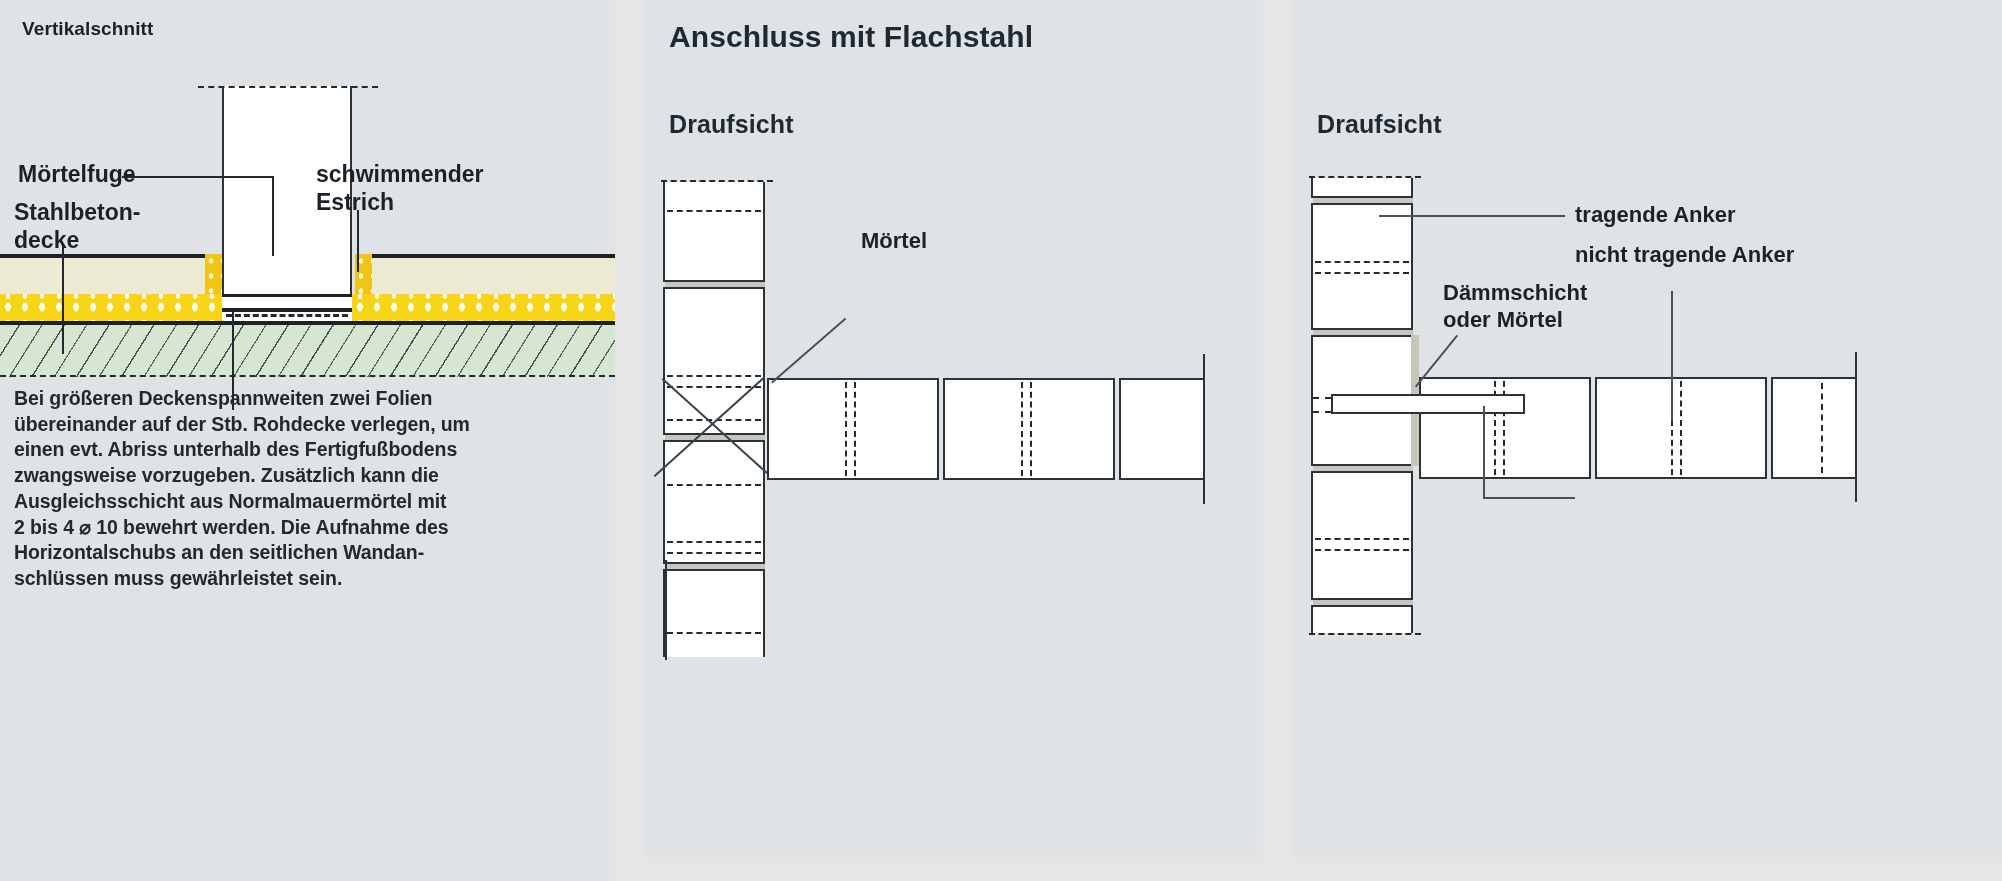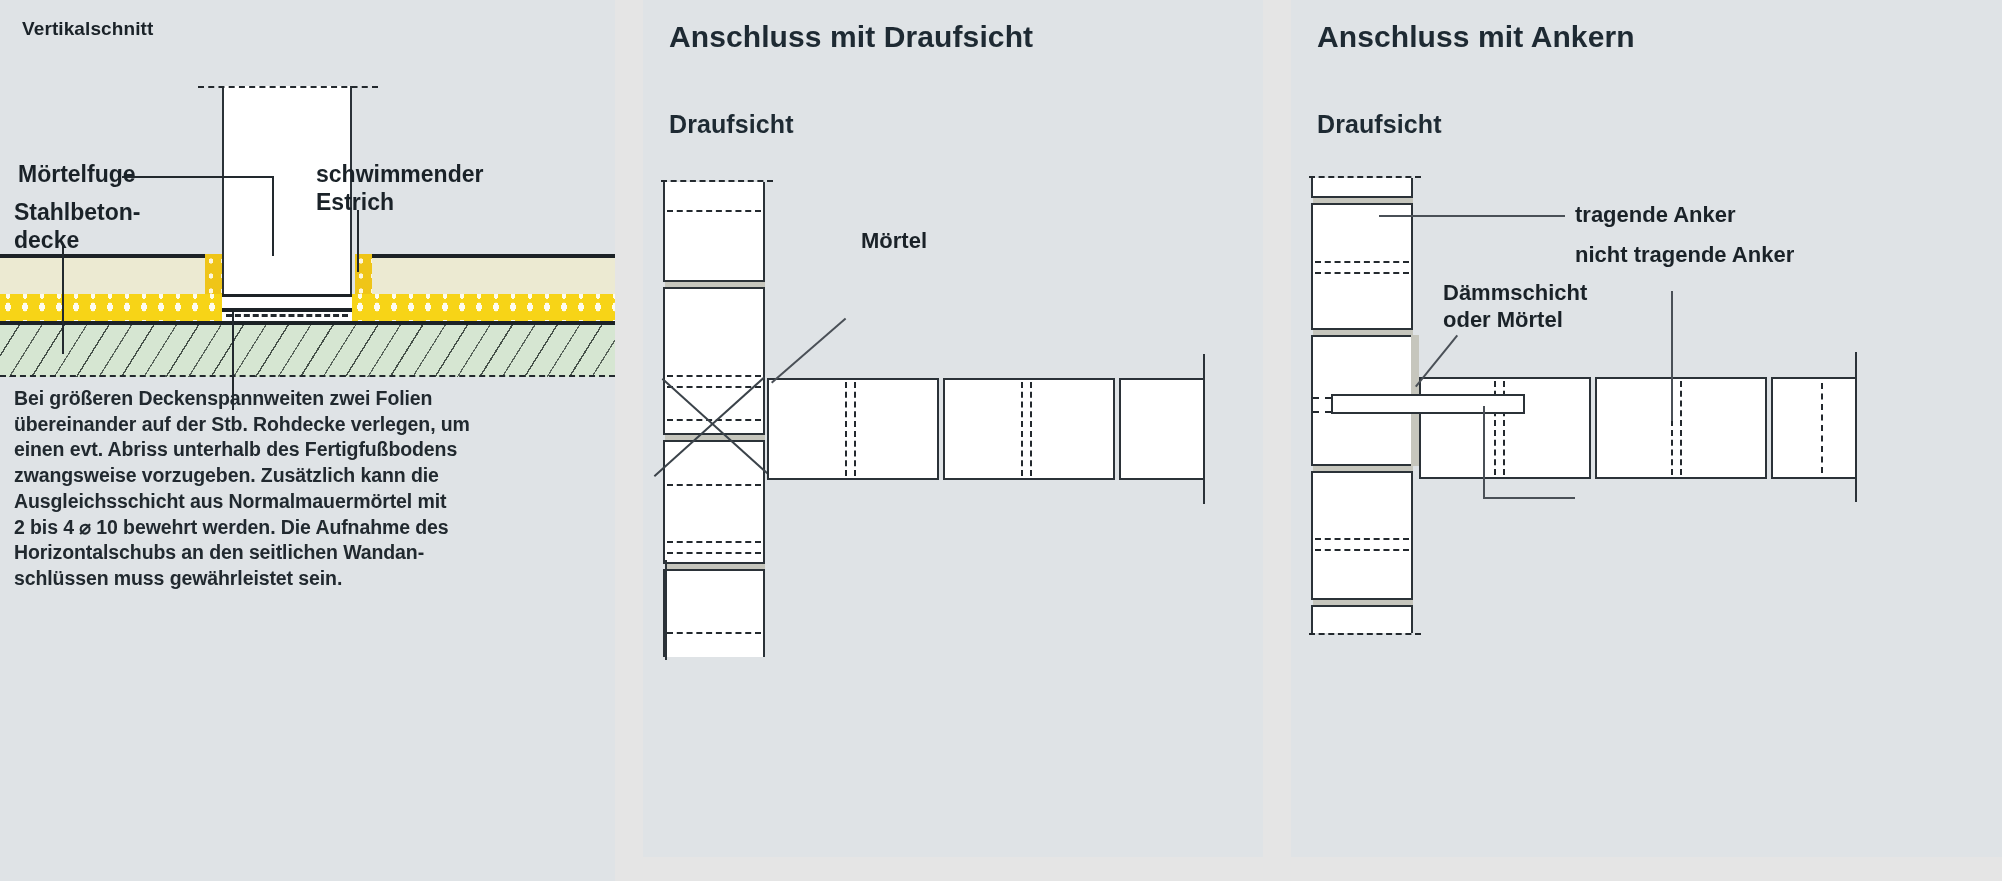--- a/index.html
+++ b/index.html
@@ -218,21 +218,21 @@
 einen evt. Abriss unterhalb des Fertigfußbodens
 zwangsweise vorzugeben. Zusätzlich kann die
 Ausgleichsschicht aus Normalmauermörtel mit
 2 bis 4 ⌀ 10 bewehrt werden. Die Aufnahme des
 Horizontalschubs an den seitlichen Wandan-
 schlüssen muss gewährleistet sein.</div>
   </div>
 
   <div class="panel panel-2">
 
-    <div class="panel-title t-big" style="left:26px; top:20px;">Anschluss mit Draufsicht</div>
+    <div class="panel-title t-big" style="left:26px; top:20px;">Anschluss mit Flachstahl</div>
     <div class="panel-title t-sub" style="left:26px; top:110px;">Draufsicht</div>
 
     <div class="dashdot-h" style="left:18px; top:180px; width:112px;"></div>
 
     <div class="blk-shadow" style="left:22px; top:282px; width:100px; height:5px;"></div>
     <div class="blk" style="left:20px; top:182px; width:102px; height:100px; border-top:none;"></div>
     <div class="dash-h" style="left:24px; top:210px; width:94px;"></div>
 
     <div class="blk-shadow" style="left:22px; top:435px; width:100px; height:5px;"></div>
     <div class="blk" style="left:20px; top:287px; width:102px; height:148px;"></div>
@@ -265,21 +265,20 @@
     <div class="blk" style="left:476px; top:378px; width:86px; height:102px; border-right:none;"></div>
 
     <div class="line vline" style="left:560px; top:354px; width:2.4px; height:150px;"></div>
 
     <div class="callout" style="left:128px; top:382px; width:98px; transform:rotate(-41deg);"></div>
     <div class="lbl lbl-22" style="left:218px; top:228px;">Mörtel</div>
   </div>
 
   <div class="panel panel-3">
 
-    <div class="panel-title t-big" style="left:26px; top:20px;">Anschluss mit Ankern</div>
     <div class="panel-title t-sub" style="left:26px; top:110px;">Draufsicht</div>
 
     <div class="dashdot-h" style="left:18px; top:176px; width:112px;"></div>
 
     <div class="blk-shadow" style="left:22px; top:198px; width:100px; height:5px;"></div>
     <div class="blk" style="left:20px; top:178px; width:102px; height:20px; border-top:none;"></div>
 
     <div class="blk-shadow" style="left:22px; top:330px; width:100px; height:5px;"></div>
     <div class="blk" style="left:20px; top:203px; width:102px; height:127px;"></div>
     <div class="dash-h" style="left:24px; top:261px; width:94px;"></div>

